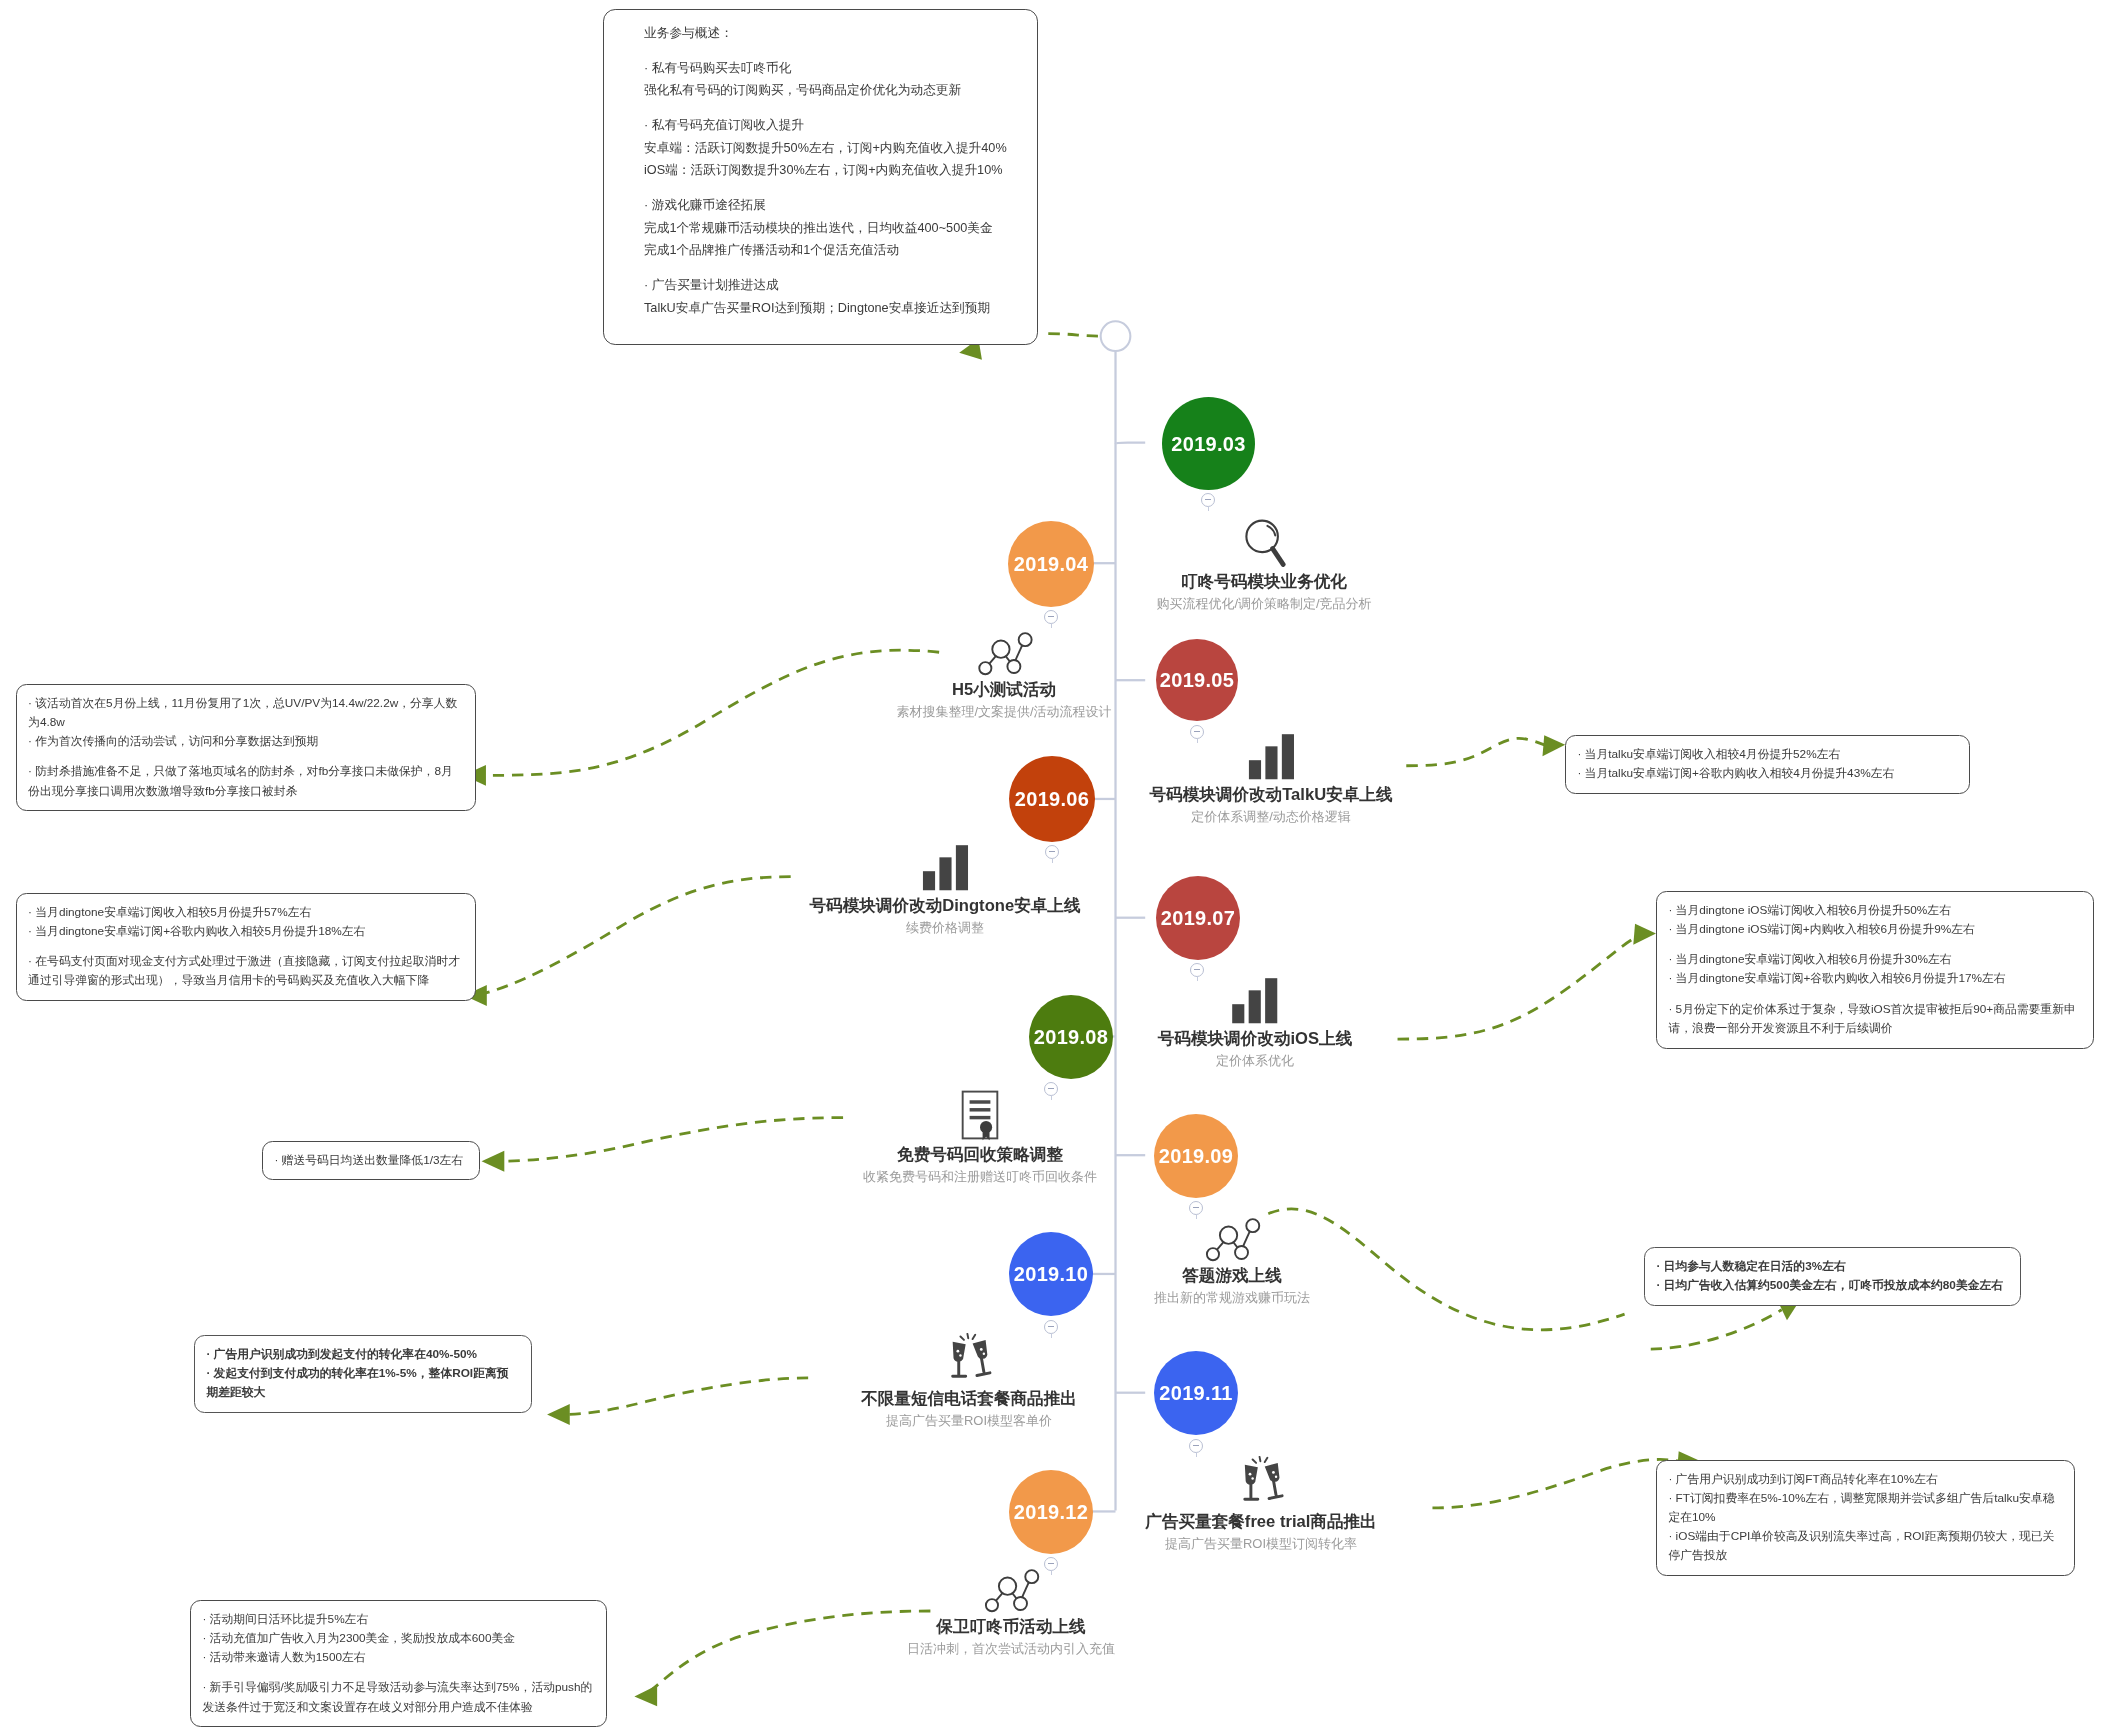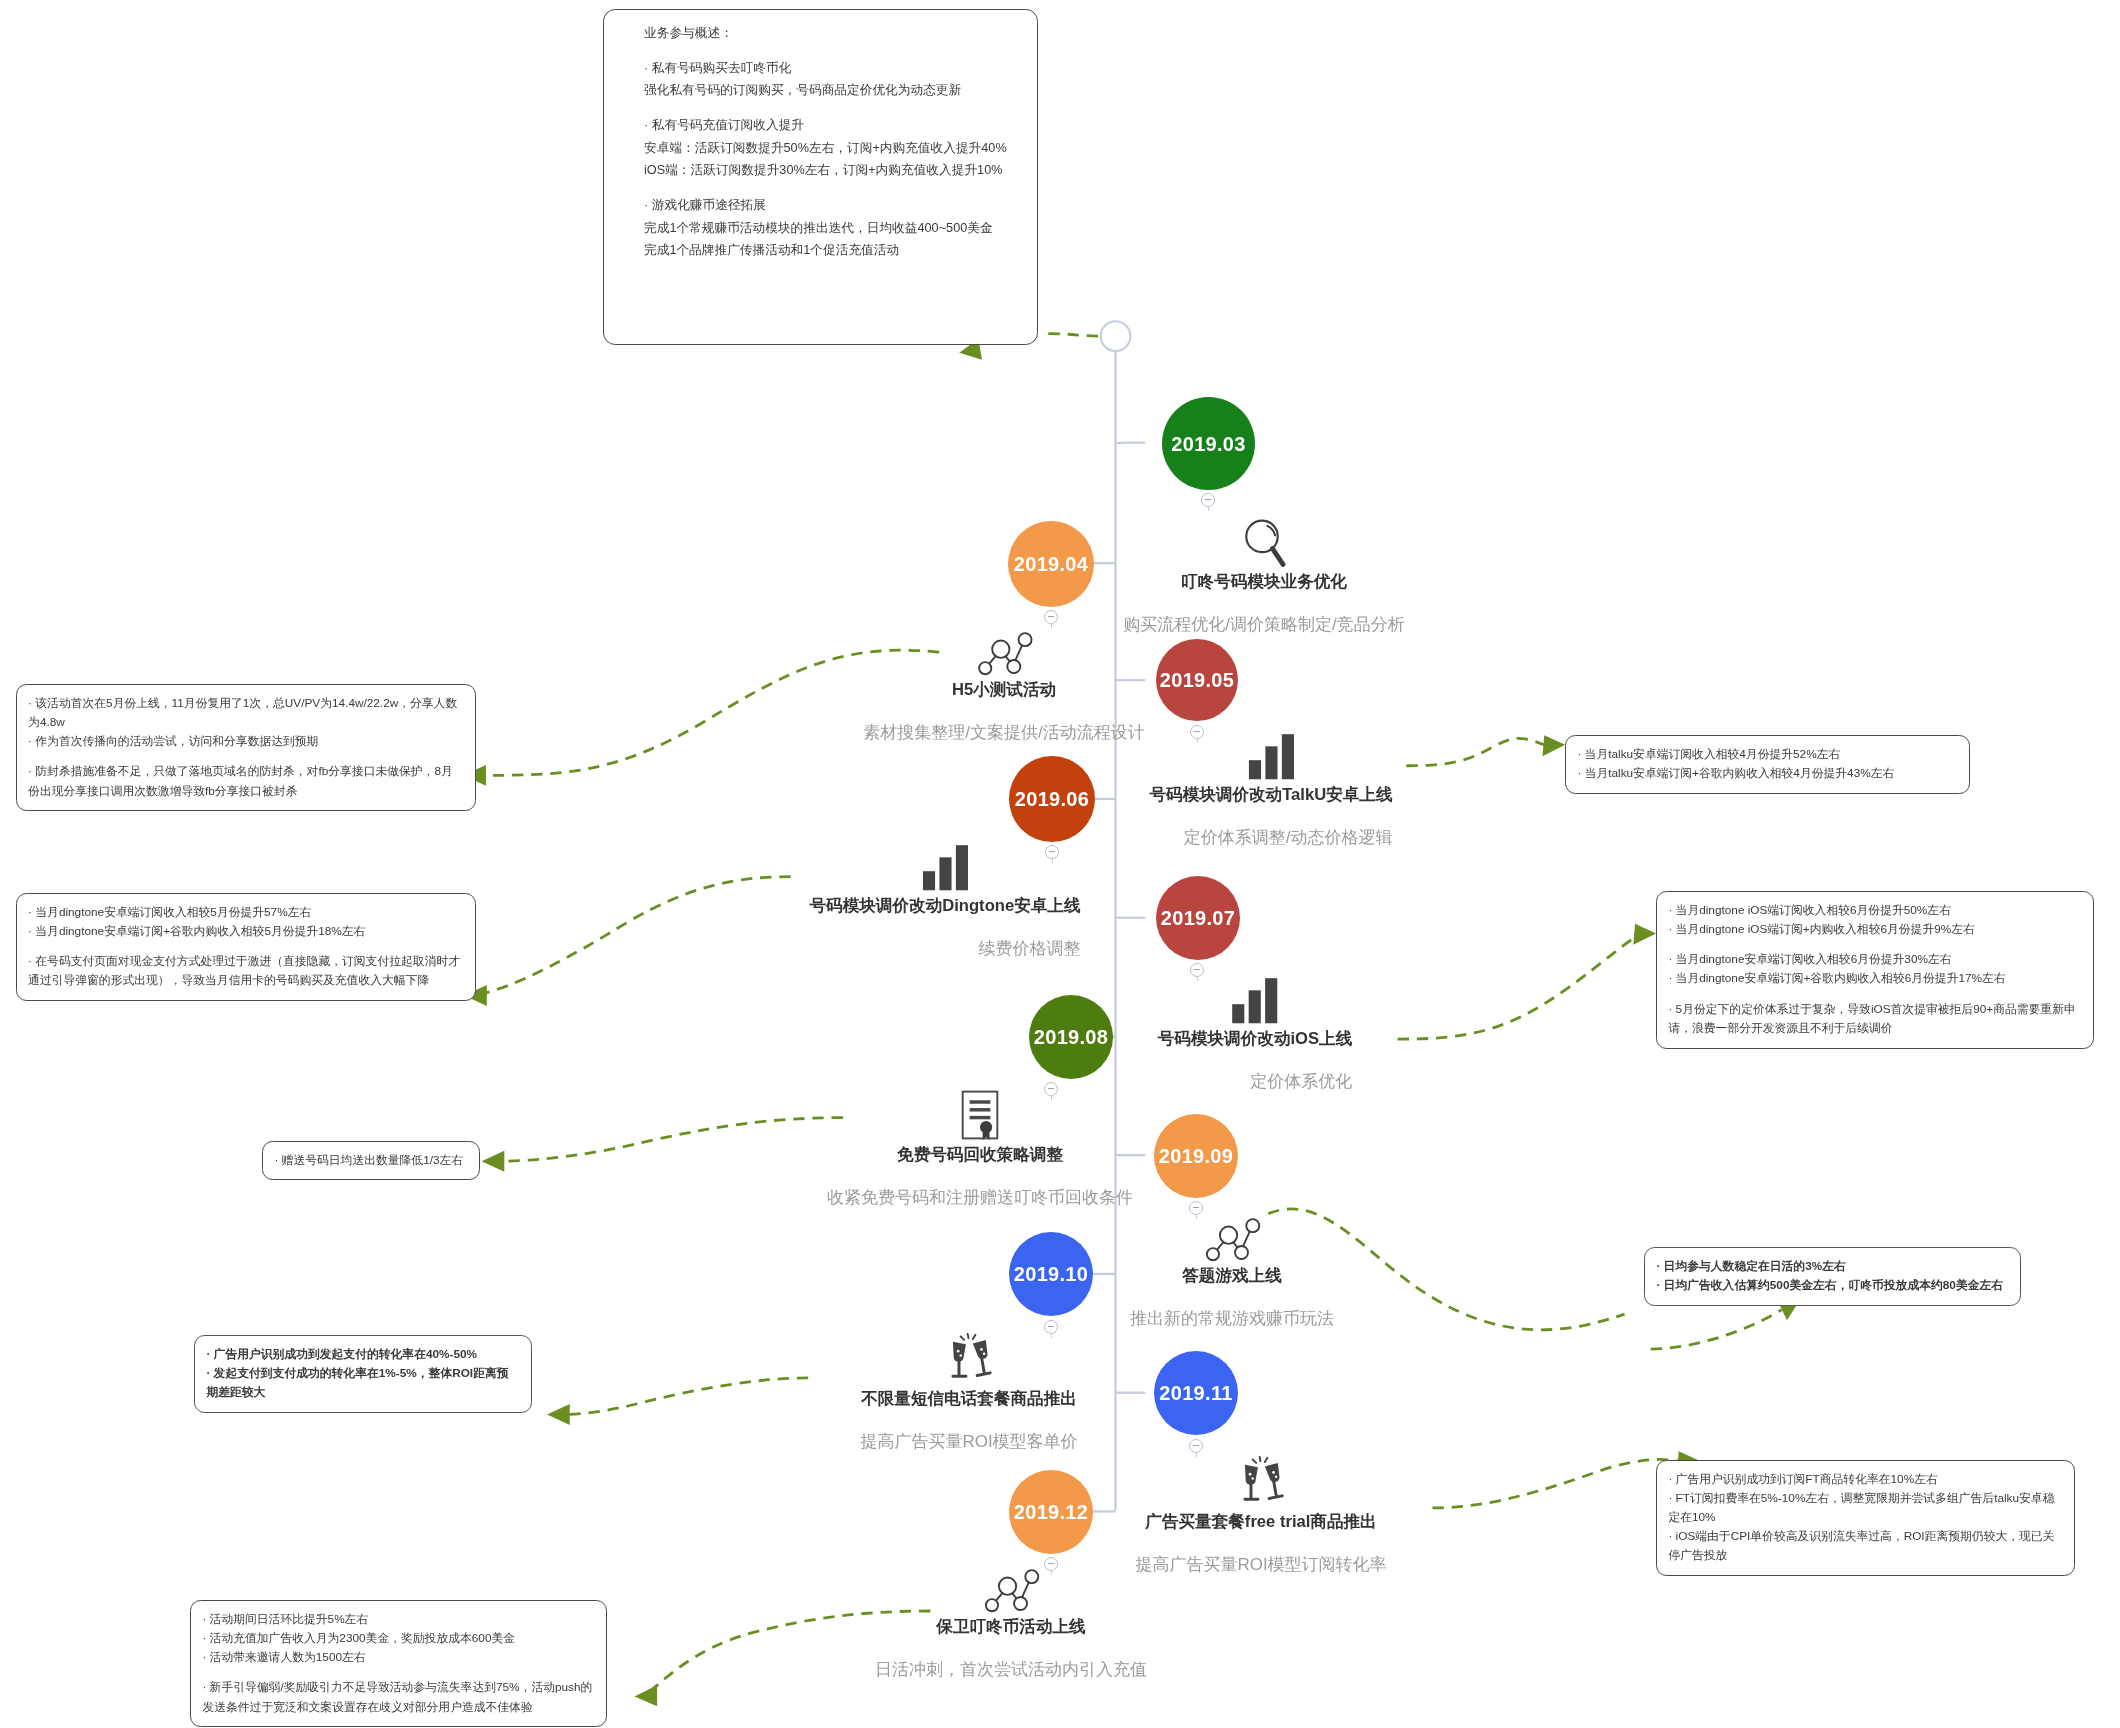--- a/index.html
+++ b/index.html
@@ -86,26 +86,25 @@
     margin-bottom: 3.5px;
   }
   .ms-title {
     font-size: 16.6px;
     font-weight: bold;
     color: #333333;
     white-space: nowrap;
     line-height: 1.25;
   }
   .ms-sub {
-    font-size: 17px;
+    font-size: 13px;
     color: #9b9b9b;
     white-space: nowrap;
-    margin-top: 22px;
+    margin-top: 4px;
     line-height: 1.3;
-    text-align: right;
   }
 
   
   .note-box {
     position: absolute;
     border: 0.9px solid #4a4a4a;
     border-radius: 10.5px;
     background: #ffffff;
     box-sizing: border-box;
     padding: 8.7px 12.2px 9.6px 11.4px;
@@ -228,20 +227,24 @@
         <div class="s-group">
           <div>· 私有号码充值订阅收入提升</div>
           <div>安卓端：活跃订阅数提升50%左右，订阅+内购充值收入提升40%</div>
           <div>iOS端：活跃订阅数提升30%左右，订阅+内购充值收入提升10%</div>
         </div>
         <div class="s-group">
           <div>· 游戏化赚币途径拓展</div>
           <div>完成1个常规赚币活动模块的推出迭代，日均收益400~500美金</div>
           <div>完成1个品牌推广传播活动和1个促活充值活动</div>
         </div>
+        <div class="s-group">
+          <div>· 广告买量计划推进达成</div>
+          <div>TalkU安卓广告买量ROI达到预期；Dingtone安卓接近达到预期</div>
+        </div>
       </div>
   </div>
 
   <div id="months-layer">
       <div class="month-node" style="left: 1162px; top: 397px; width: 93px; height: 93px; background: rgb(22, 129, 26);">
         <span class="m-label">2019.03</span>
       </div>
       <div class="collapse-dot" style="left: 1201px; top: 493px;">
         <span class="minus"></span>
       </div>

